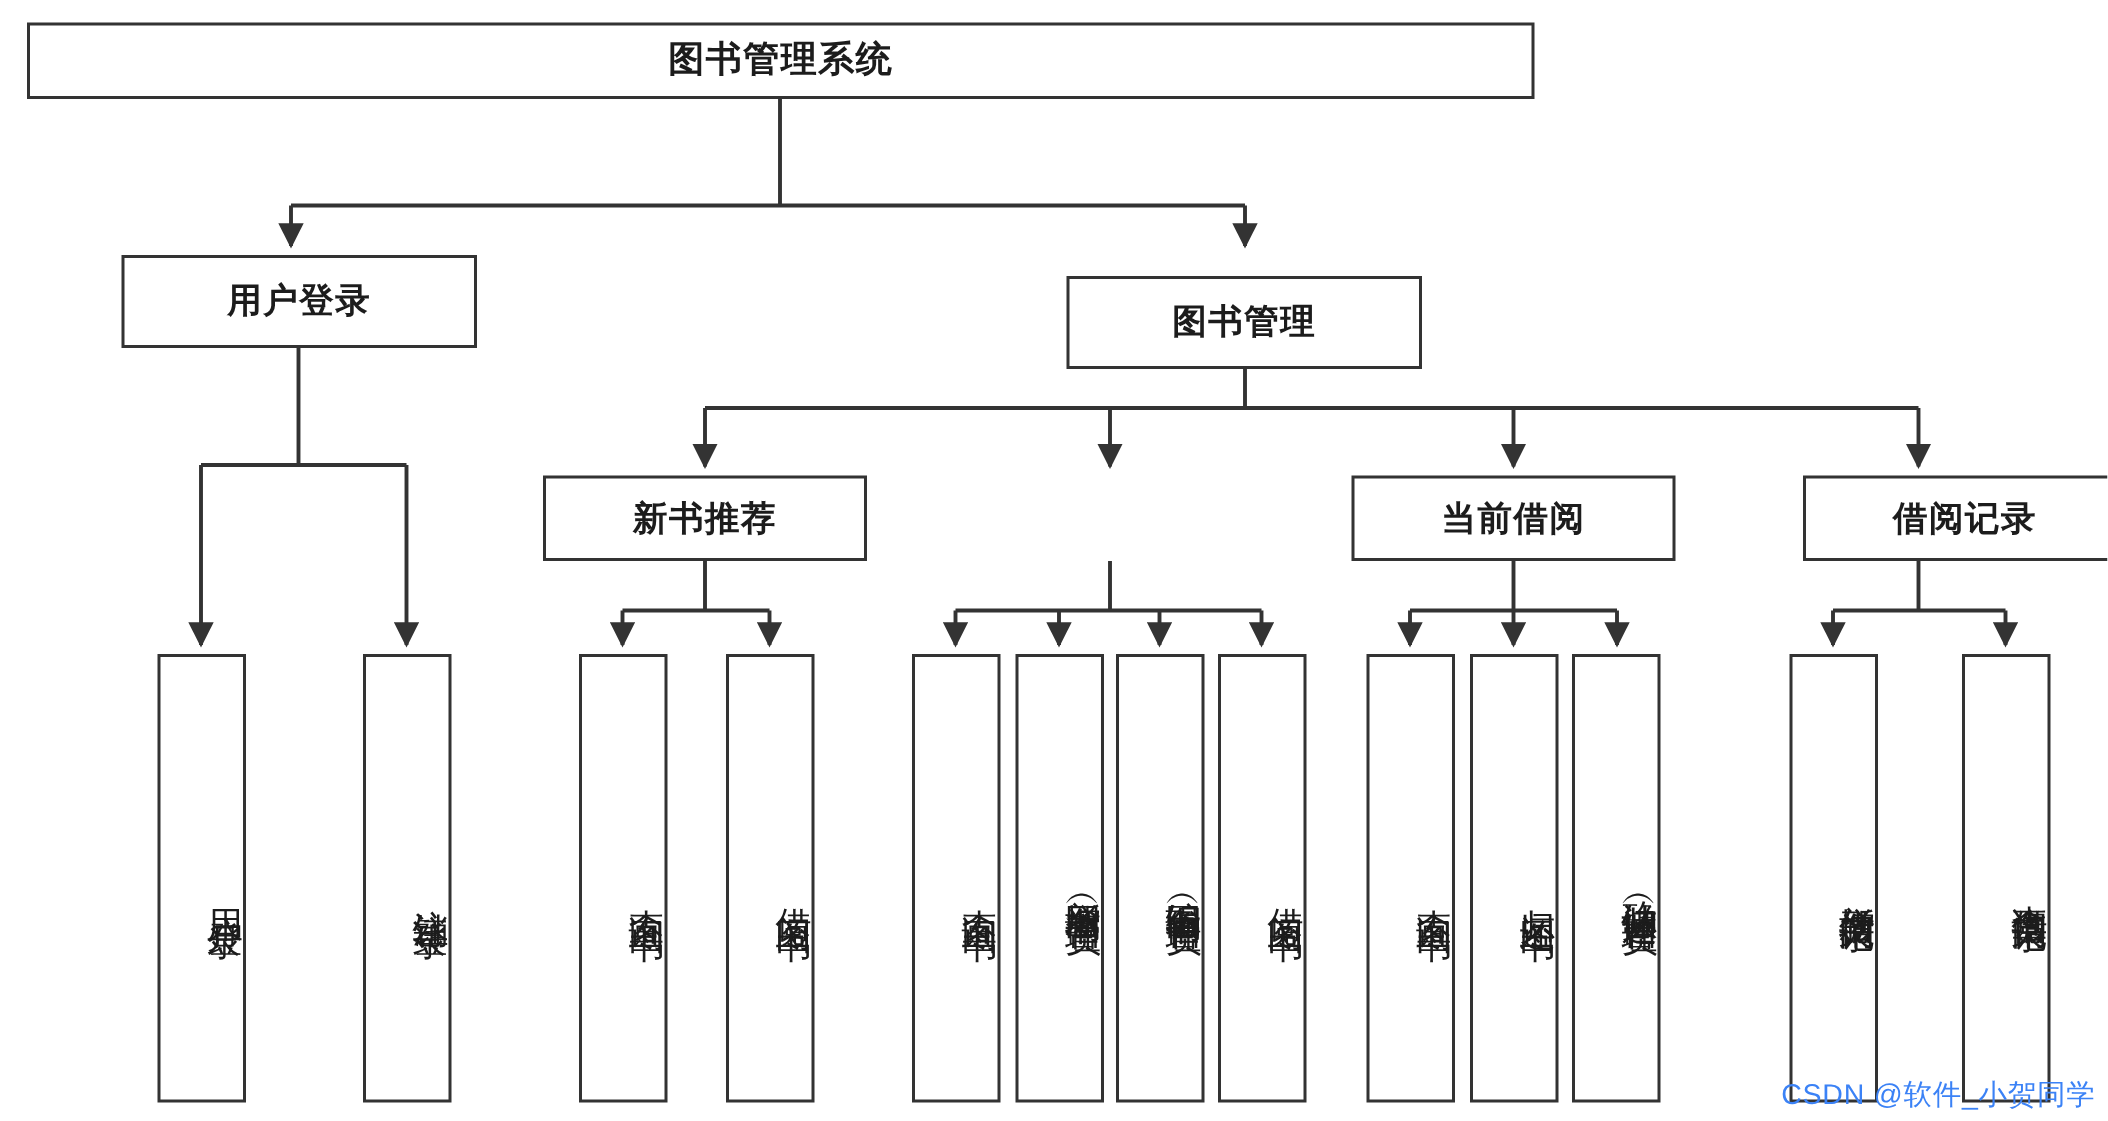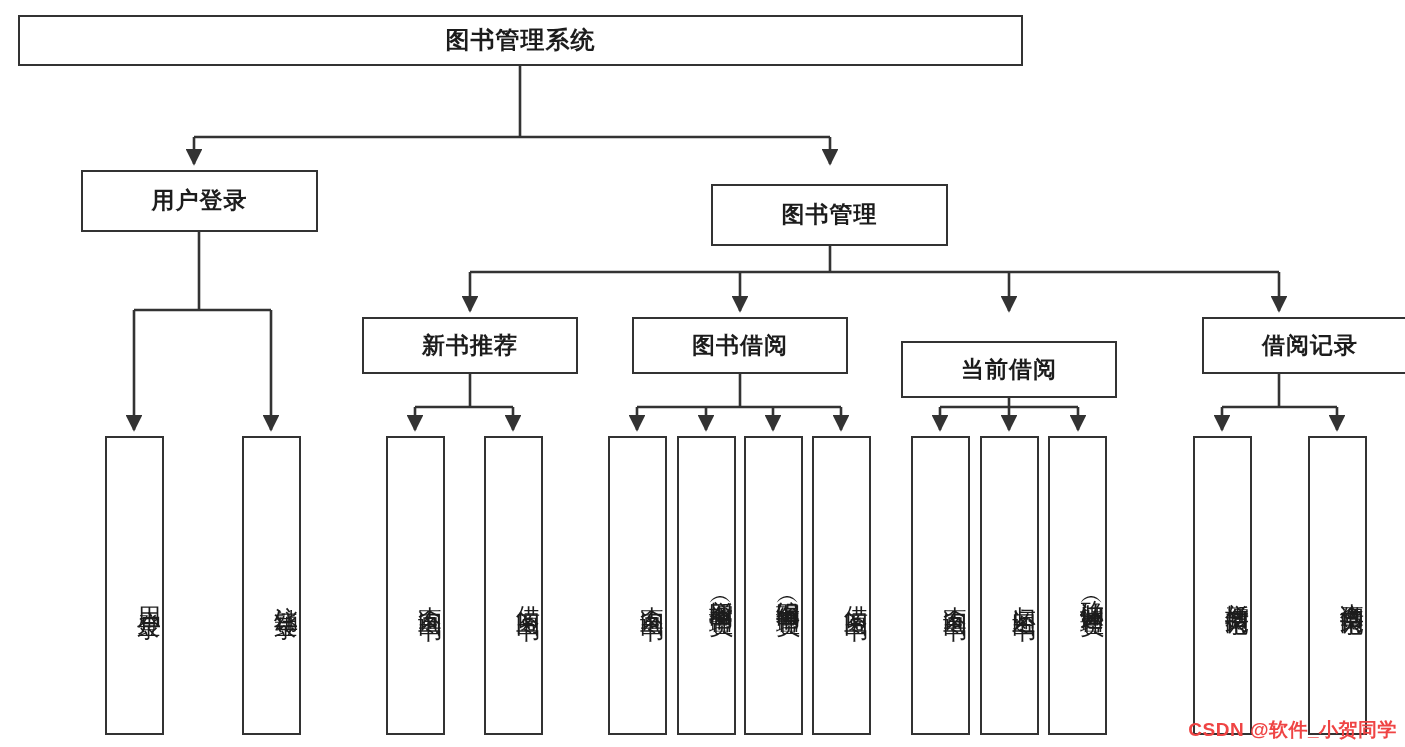--- a/index.html
+++ b/index.html
@@ -58,25 +58,24 @@
   }
   .node.vert.tall {
     padding-top: 8px;
     letter-spacing: 2px;
   }
   .watermark {
     position: absolute;
     right: 8px;
     bottom: 4px;
     font-size: 19px;
-    color: #ef4444;
+    color: #3b82f6;
     letter-spacing: 0.5px;
     white-space: nowrap;
     z-index: 5;
-    font-weight: bold;
   }
 </style>
 </head>
 <body>
 
 <div id="canvas">
 
   <svg id="edges" viewBox="0 0 1405 747" xmlns="http://www.w3.org/2000/svg">
     <defs>
       <marker id="arrow" viewBox="0 0 10 10" refX="9" refY="5" markerWidth="6.5" markerHeight="6.5" orient="auto-start-reverse">
@@ -126,22 +125,21 @@
       <path d="M 1337 407 L 1337 430" marker-end="url(#arrow)"></path>
     </g>
   </svg>
 
   <div class="node horiz root" style="left:18px; top:15px; width:1005px; height:51px;">图书管理系统</div>
 
   <div class="node horiz" style="left:81px; top:170px; width:237px; height:62px;">用户登录</div>
   <div class="node horiz" style="left:711px; top:184px; width:237px; height:62px;">图书管理</div>
 
   <div class="node horiz" style="left:362px; top:317px; width:216px; height:57px;">新书推荐</div>
-  <div class="node horiz" style="left:632px; top:317px; width:216px; height:57px;">图书借阅</div>
-  <div class="node horiz" style="left:901px; top:317px; width:216px; height:57px;margin-top:24px;">当前借阅</div>
+  <div class="node horiz" style="left:901px; top:317px; width:216px; height:57px;">当前借阅</div>
   <div class="node horiz" style="left:1171px; top:317px; width:216px; height:57px;margin-left:31px;">借阅记录</div>
 
   <div class="node vert" style="left:105px; top:436px; width:59px; height:299px;">用户登录</div>
   <div class="node vert" style="left:242px; top:436px; width:59px; height:299px;">注销登录</div>
 
   <div class="node vert" style="left:386px; top:436px; width:59px; height:299px;">查询图书</div>
   <div class="node vert" style="left:484px; top:436px; width:59px; height:299px;">借阅图书</div>
 
   <div class="node vert" style="left:608px; top:436px; width:59px; height:299px;">查询图书</div>
   <div class="node vert tall" style="left:677px; top:436px; width:59px; height:299px;">新增图书（管理员）</div>

